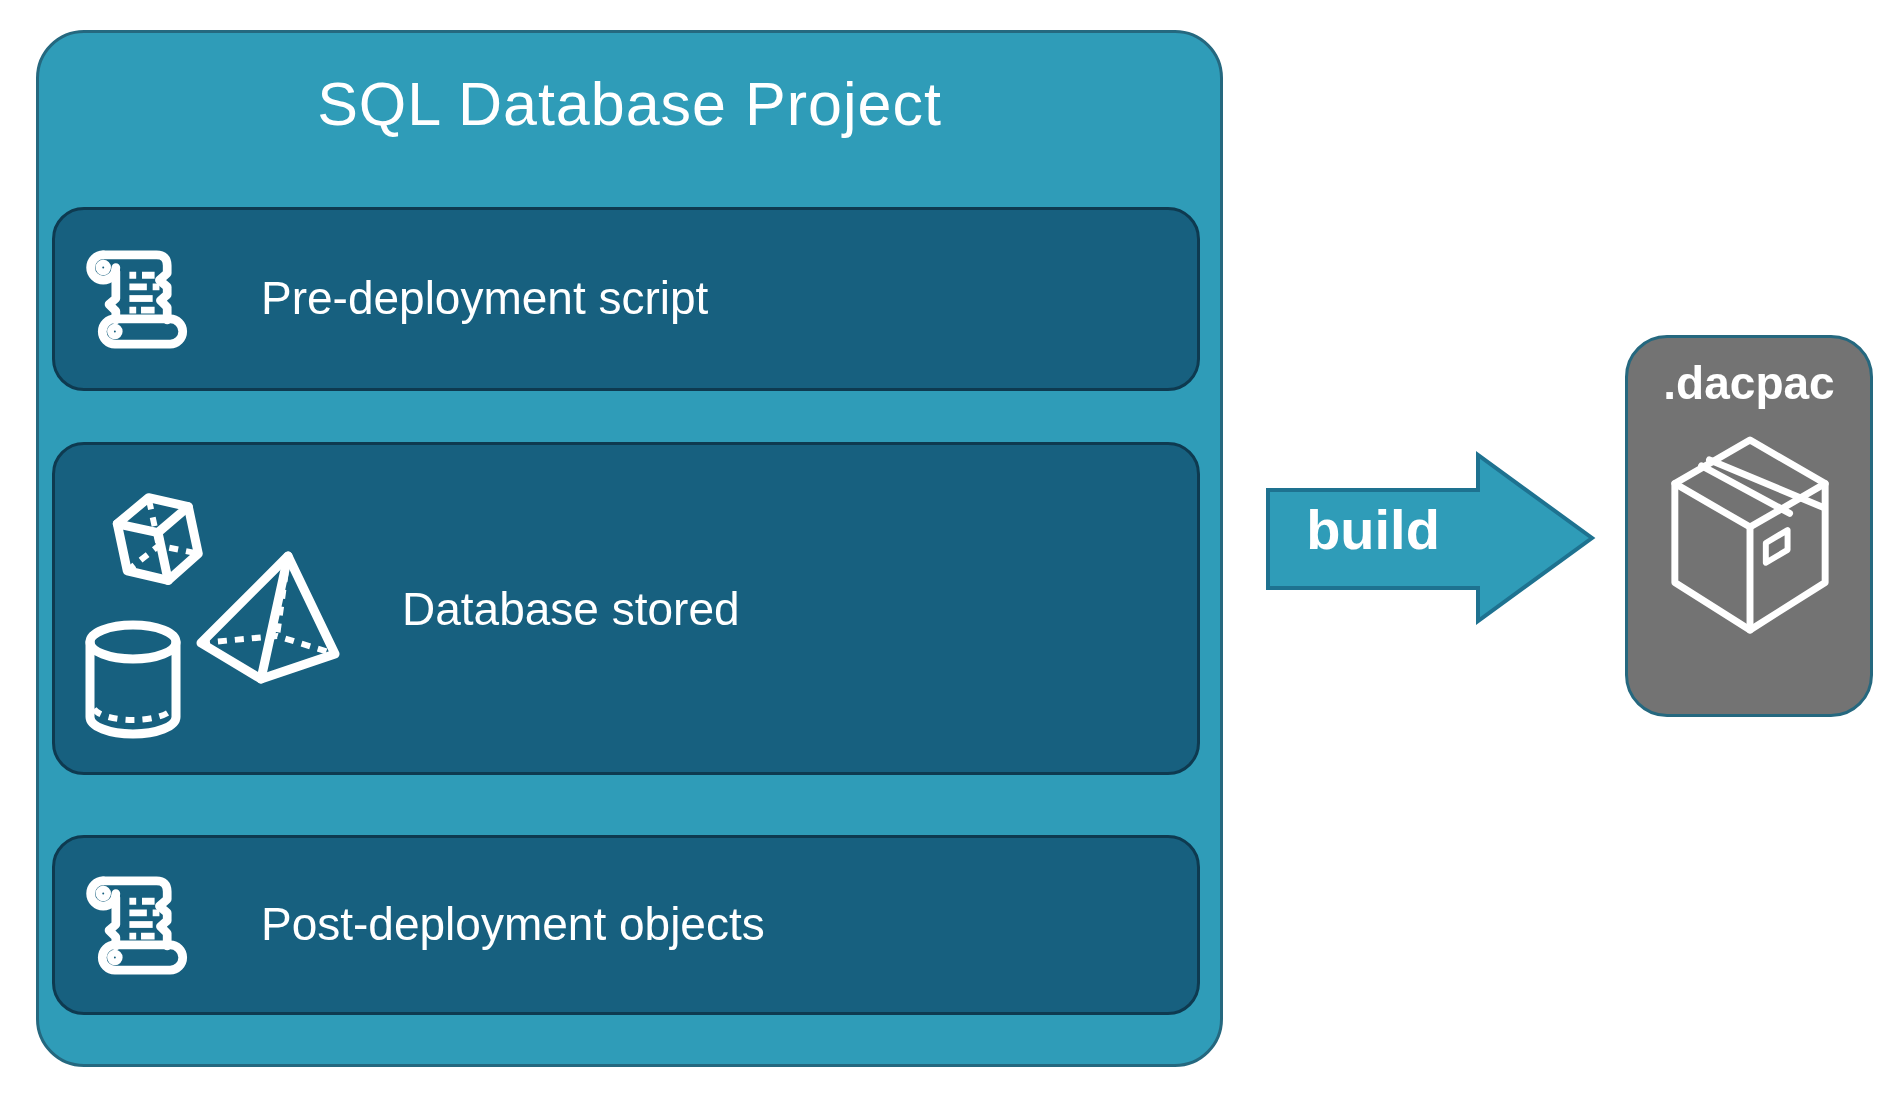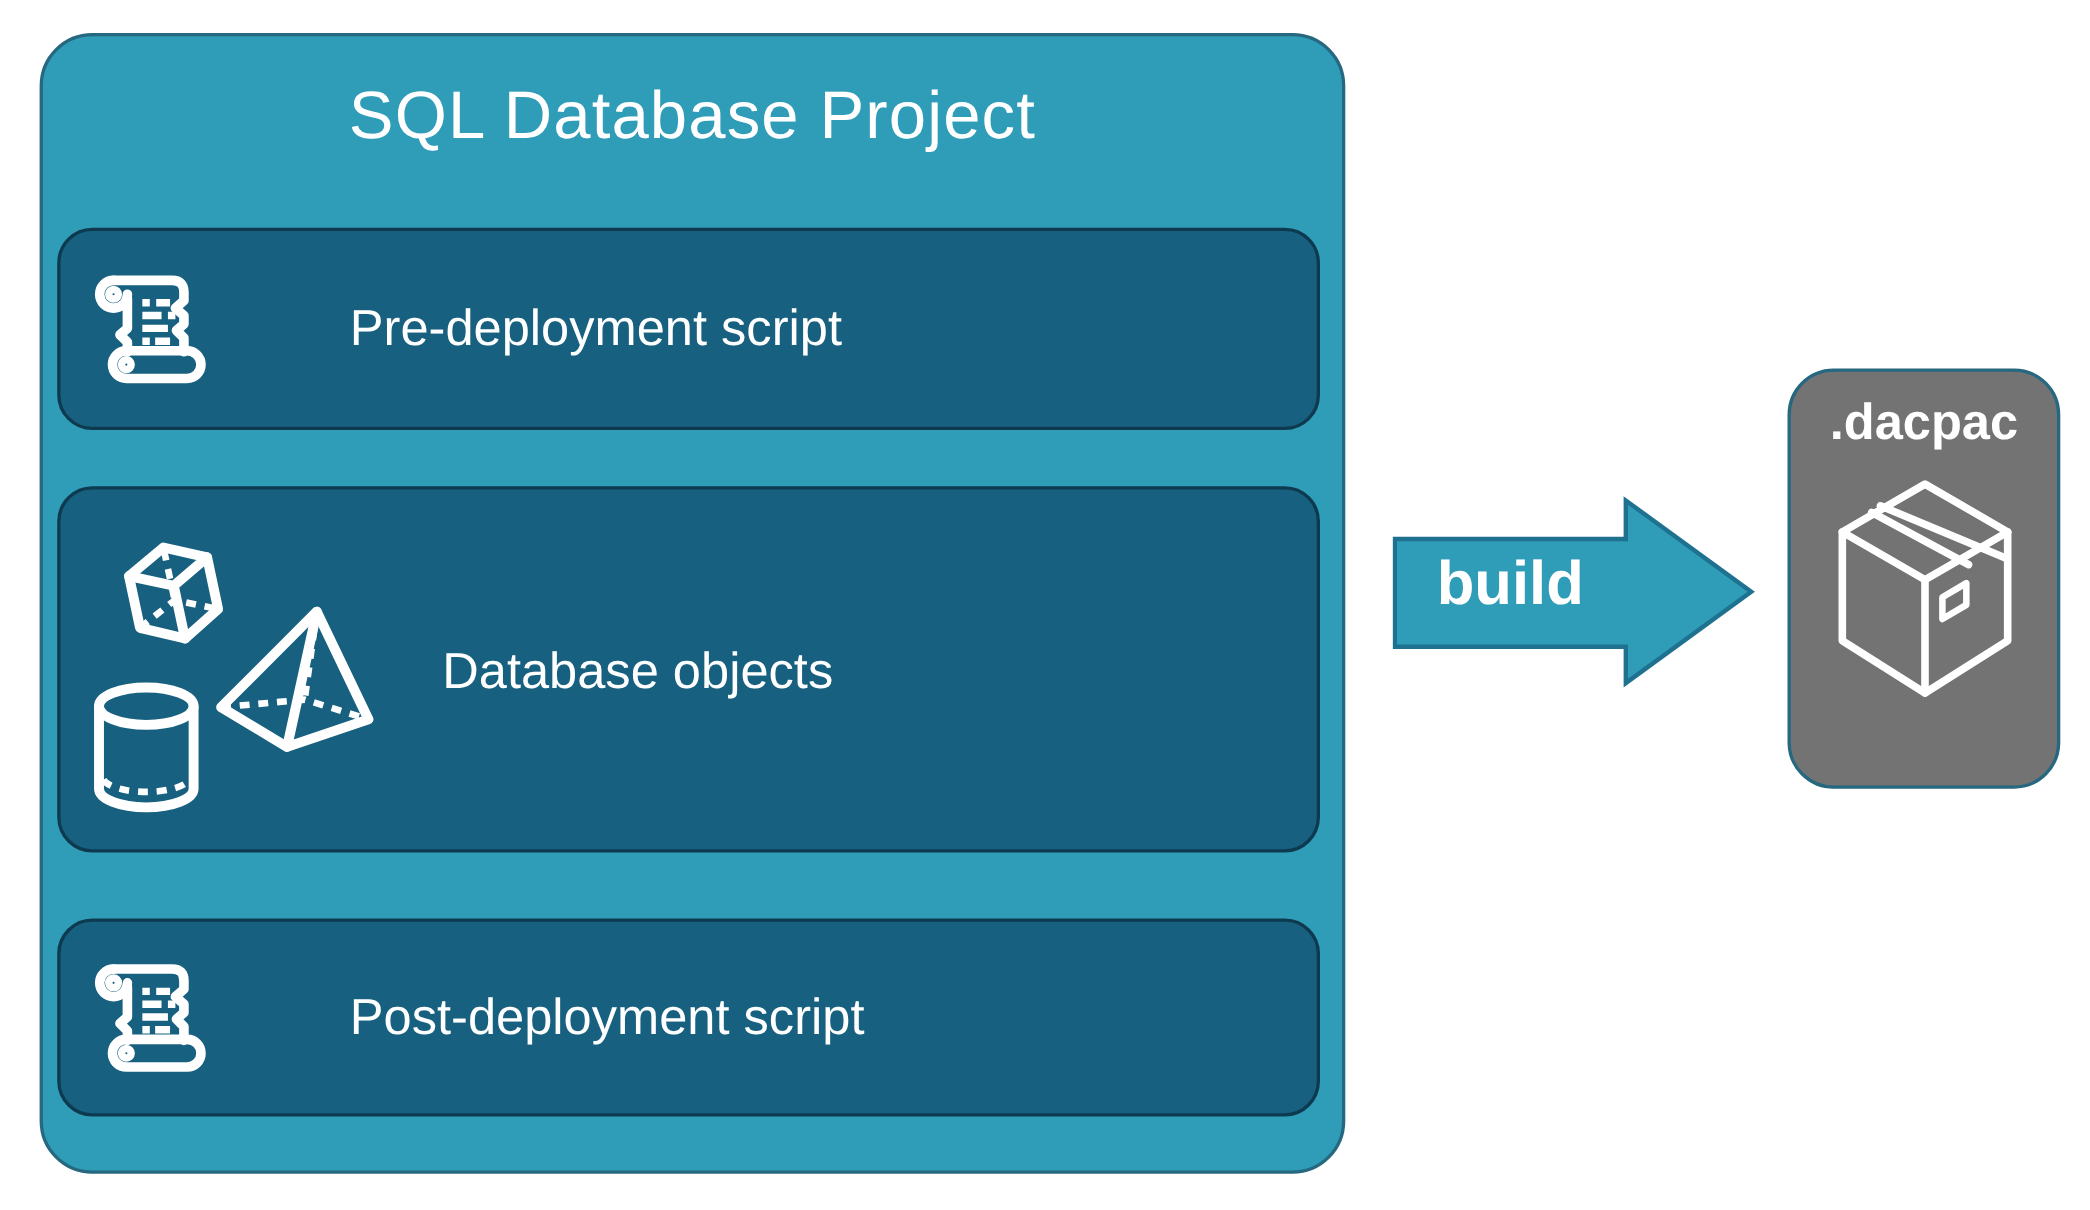--- a/index.html
+++ b/index.html
@@ -41,21 +41,21 @@
     display: flex;
     align-items: center;
     color: #ffffff;
   }
   .panel-1 { top: 174px; height: 184px; }
   .panel-2 { top: 409px; height: 333px; }
   .panel-3 { top: 802px; height: 180px; }
   .scroll-icon { margin-left: 24px; width: 126px; height: 122px; flex: 0 0 auto; }
   .shapes-icon { margin-left: 26px; width: 262px; height: 268px; flex: 0 0 auto; }
   .label { font-size: 46px; line-height: 1.2; }
-  .panel-1 .label, .panel-3 .label { margin-left: 113px; }
+  .panel-1 .label, .panel-3 .label { margin-left: 56px; }
   .label-block { margin-left: 59px; font-size: 46px; line-height: 58px; }
   .build-arrow-svg { position: absolute; left: 1266px; top: 451px; width: 330px; height: 174px; }
   .build-label {
     position: absolute;
     left: 1268px; top: 488px;
     width: 210px; height: 82px;
     display: flex; align-items: center; justify-content: center;
     color: #ffffff; font-weight: 700; font-size: 56px;
   }
   .dacpac-box {
@@ -138,21 +138,21 @@
               <ellipse cx="50" cy="23" rx="43" ry="17"></ellipse>
               <path d="M7 23 V98 A43 17 0 0 0 93 98 V23"></path>
             </g>
             <g fill="none" stroke="#ffffff" stroke-width="6" stroke-dasharray="9 8">
               <path d="M11 90 A40 14 0 0 0 89 90"></path>
             </g>
           </g>
         </svg>
       </span>
       <span class="label-block">
-        <div>Database objects</div>
+        <div>Database stored</div>
       </span>
     </div>
 
     <div class="panel panel-3">
       <span class="scroll-icon">
         <svg viewBox="0 0 130 125" width="126" height="122">
           <g fill="none" stroke="#ffffff" stroke-width="9" stroke-linecap="round" stroke-linejoin="round">
             <path d="M25 17 A13 13 0 1 0 38 30"></path>
             <circle cx="25" cy="30" r="3.5"></circle>
             <path d="M25 17 H80 Q91 17 91 28 V36 L83 43 L91 50 V58 L84 64 L91 71 V84"></path>
@@ -161,21 +161,21 @@
             <circle cx="37" cy="96" r="3.5"></circle>
           </g>
           <g fill="none" stroke="#ffffff" stroke-width="7">
             <path d="M52 38 h7 M65 38 h13"></path>
             <path d="M52 50 h18 M76 50 h7"></path>
             <path d="M52 62 h24"></path>
             <path d="M52 74 h7 M64 74 h14"></path>
           </g>
         </svg>
       </span>
-      <span class="label">Post-deployment script</span>
+      <span class="label">Post-deployment objects</span>
     </div>
   </div>
 
   <svg class="build-arrow-svg" viewBox="0 0 330 174">
     <polygon points="2,39 212,39 212,4 326,87 212,170 212,137 2,137" fill="#2F9CB8" stroke="#1E7290" stroke-width="4" stroke-linejoin="miter"></polygon>
   </svg>
   <div class="build-label">build</div>
 
   <div class="dacpac-box">
     <div class="dacpac-label">.dacpac</div>

